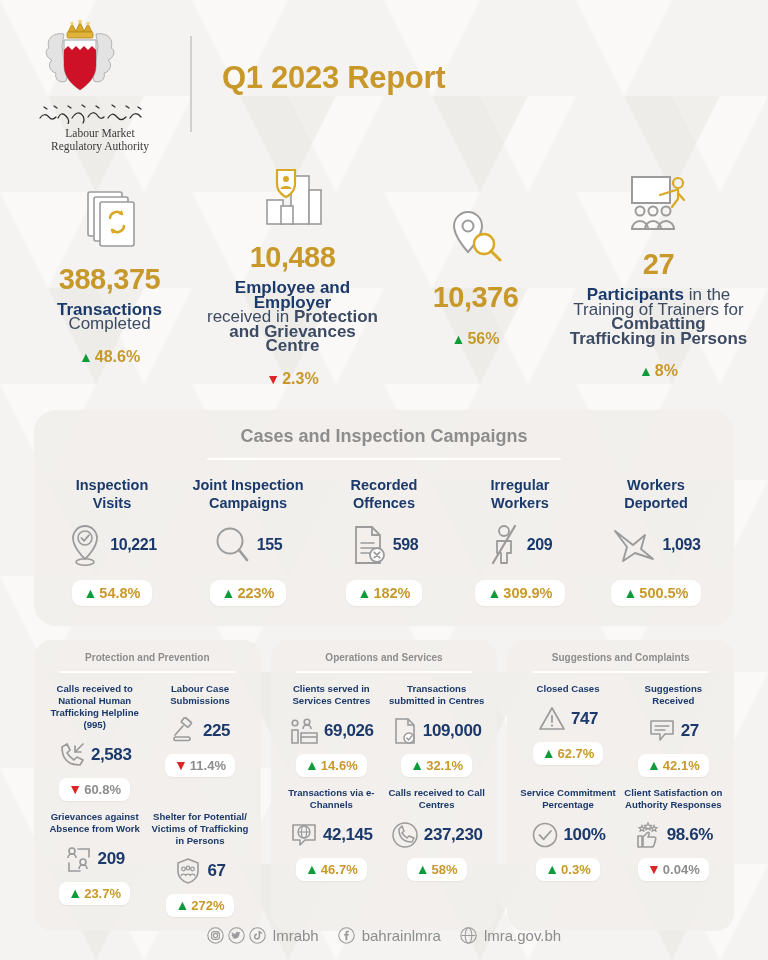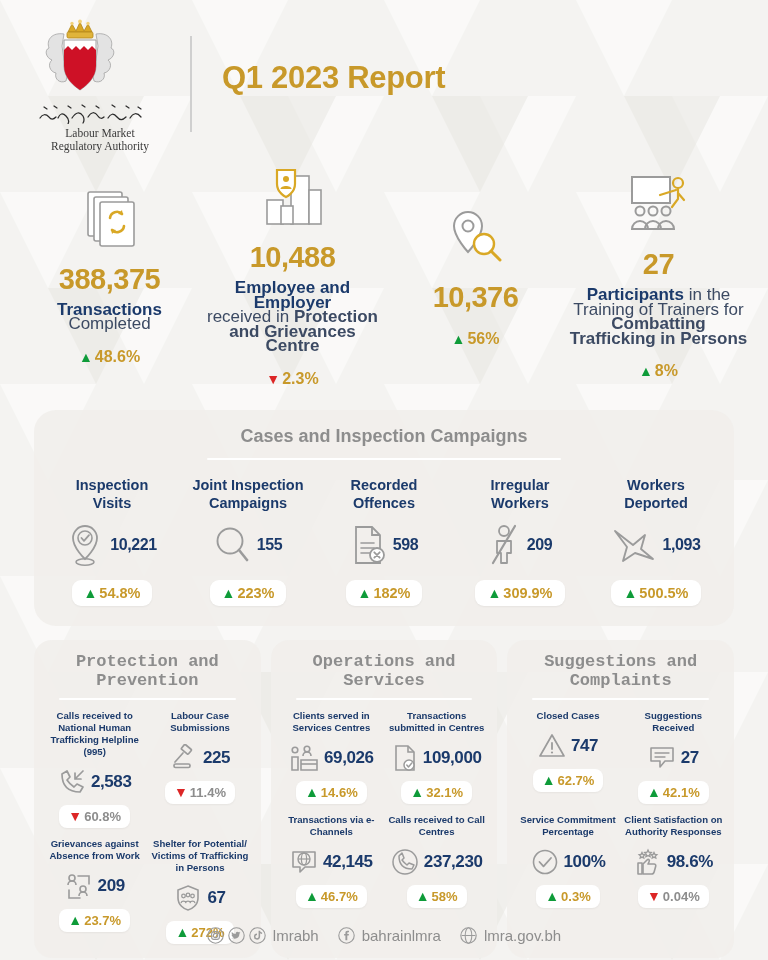--- a/index.html
+++ b/index.html
@@ -189,21 +189,21 @@
     display: flex;
     gap: 10px;
     margin: 14px 34px 0 34px;
   }
   .mini-panel {
     flex: 1;
     background: rgba(241,239,235,0.92);
     border-radius: 18px;
     padding: 12px 8px 14px 8px;
   }
-  .mini-panel .panel-title { font-size: 17px; font-family: Liberation Mono, monospace; }
+  .mini-panel .panel-title { font-size: 10px; }
   .mini-panel .panel-rule { width: 84%; margin-top: 8px; }
 
   .cells {
     display: grid;
     grid-template-columns: 1fr 1fr;
     row-gap: 10px;
     margin-top: 10px;
   }
   .cell {
     display: flex;

